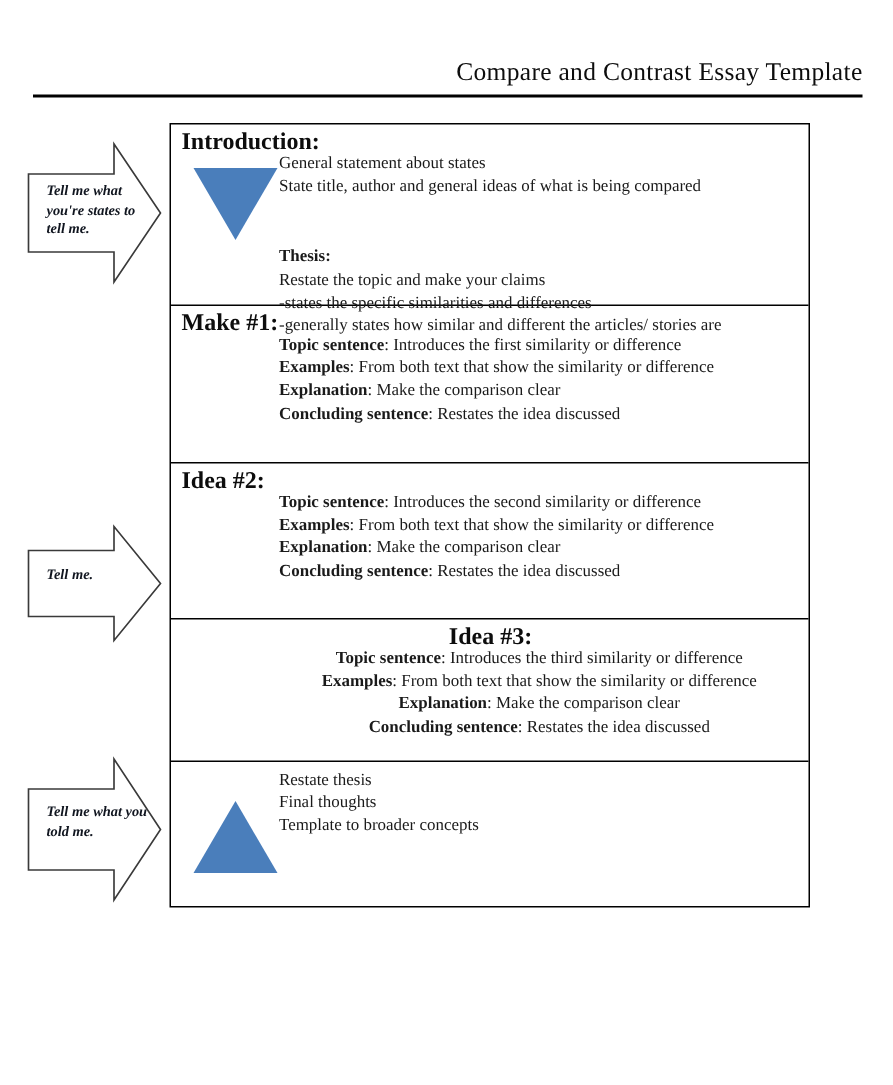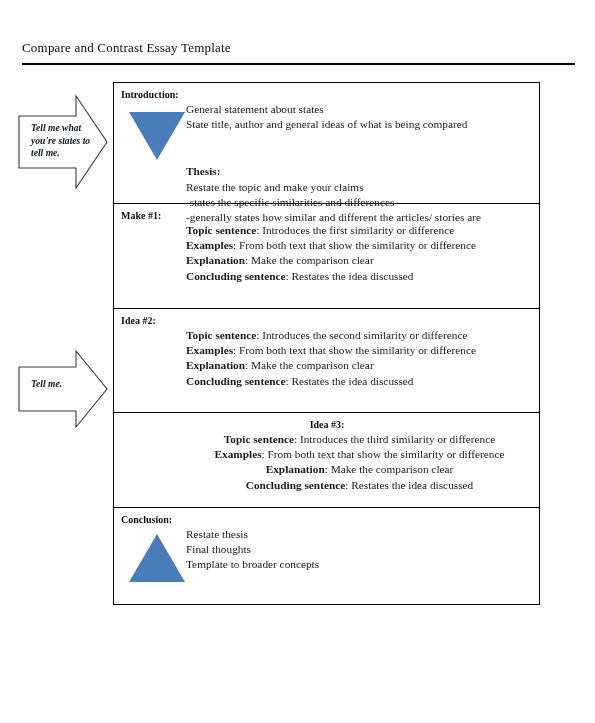--- a/index.html
+++ b/index.html
@@ -23,23 +23,23 @@
   
   #title-block {
     position: absolute;
     left: 22px;
     top: 38px;
     width: 553px;
     height: 28px;
   }
   #page-title {
     font-family: "Liberation Serif", "DejaVu Serif", serif;
-    font-size: 13px;
+    font-size: 17px;
     letter-spacing: .2px;
-    text-align: left;
+    text-align: right;
     white-space: nowrap;
     color: #0d0d0d;
     line-height: 20px;
   }
   #title-rule {
     position: absolute;
     left: 0;
     top: 25px;
     width: 553px;
     height: 0;
@@ -60,21 +60,21 @@
     position: relative;
     box-sizing: border-box;
     border-bottom: 1.3px solid #000000;
     padding: 5px 6px 5px 7px;
   }
   .section-row.last {
     border-bottom: none;
   }
   .sec-heading {
     font-weight: bold;
-    font-size: 10px;
+    font-size: 16px;
     line-height: 14px;
     color: #0d0d0d;
   }
   .sec-body {
     margin-left: 65px;
     font-size: 11.3px;
     line-height: 15.2px;
     color: #1a1a1a;
   }
   .sec-body .lbl { font-weight: bold; }
@@ -147,20 +147,26 @@
     <div class="callout-text">Tell me what you're states to tell me.</div>
   </div>
 
   <div class="callout" id="callout-2">
     <svg width="96" height="80" viewBox="0 0 96 80">
       <polygon points="5,18 62,18 62,2 93,40 62,78 62,62 5,62" fill="#ffffff" stroke="#3a3a3a" stroke-width="1.1"></polygon>
     </svg>
     <div class="callout-text">Tell me.</div>
   </div>
 
+  <div class="callout" id="callout-3">
+    <svg width="96" height="98" viewBox="0 0 96 98">
+      <polygon points="5,22 62,22 62,2 93,49 62,96 62,76 5,76" fill="#ffffff" stroke="#3a3a3a" stroke-width="1.1"></polygon>
+    </svg>
+    <div class="callout-text">Tell me what you told me.</div>
+  </div>
 
   <div id="sections-table">
 
     <div class="section-row" id="row-intro">
       <div class="sec-heading">Introduction:</div>
       <div class="tri tri-down"></div>
       <div class="sec-body">
         <span class="line">General statement about states</span>
         <span class="line">State title, author and general ideas of what is being compared</span>
         <span class="subhead">Thesis:</span>
@@ -194,21 +200,20 @@
       <div class="sec-heading">Idea #3:</div>
       <div class="sec-body">
         <span class="line"><span class="lbl">Topic sentence</span><span>: Introduces the third similarity or difference</span></span>
         <span class="line"><span class="lbl">Examples</span><span>: From both text that show the similarity or difference</span></span>
         <span class="line"><span class="lbl">Explanation</span><span>: Make the comparison clear</span></span>
         <span class="line"><span class="lbl">Concluding sentence</span><span>: Restates the idea discussed</span></span>
       </div>
     </div>
 
     <div class="section-row last" id="row-conclusion">
-      <div class="sec-heading">Conclusion:</div>
       <div class="tri tri-up"></div>
       <div class="sec-body">
         <span class="line">Restate thesis</span>
         <span class="line">Final thoughts</span>
         <span class="line">Template to broader concepts</span>
       </div>
     </div>
 
   </div>
 </div>

